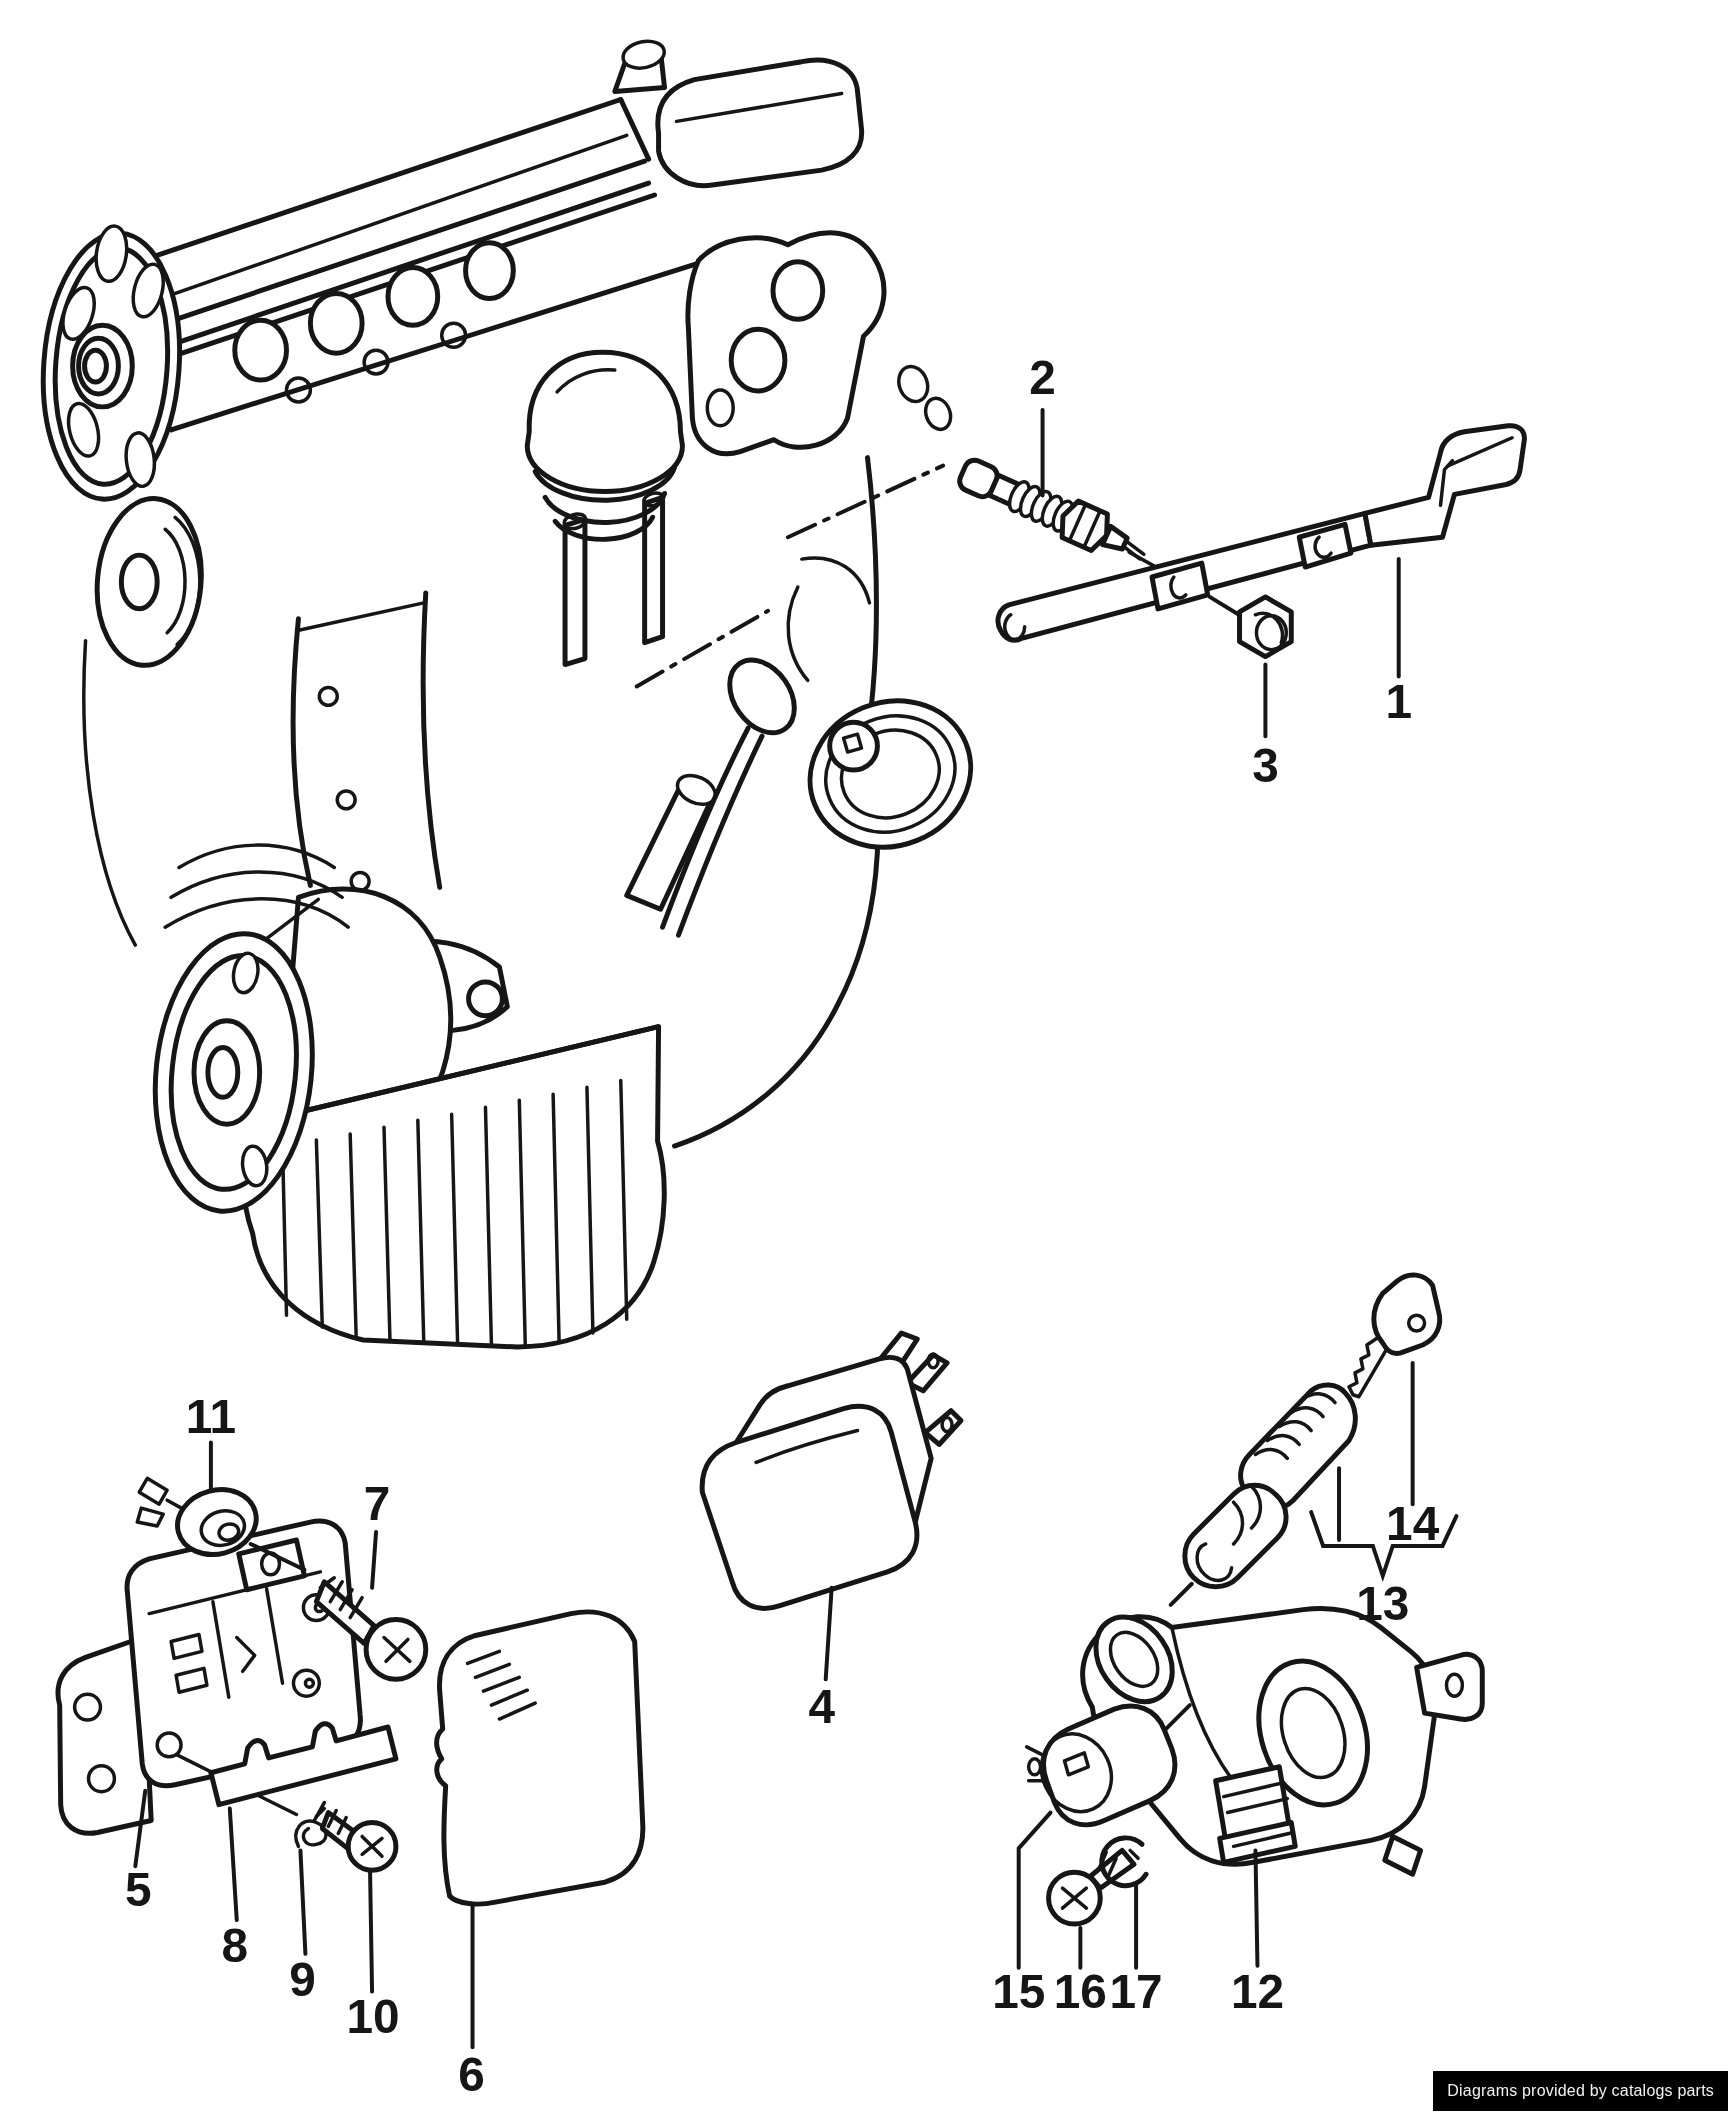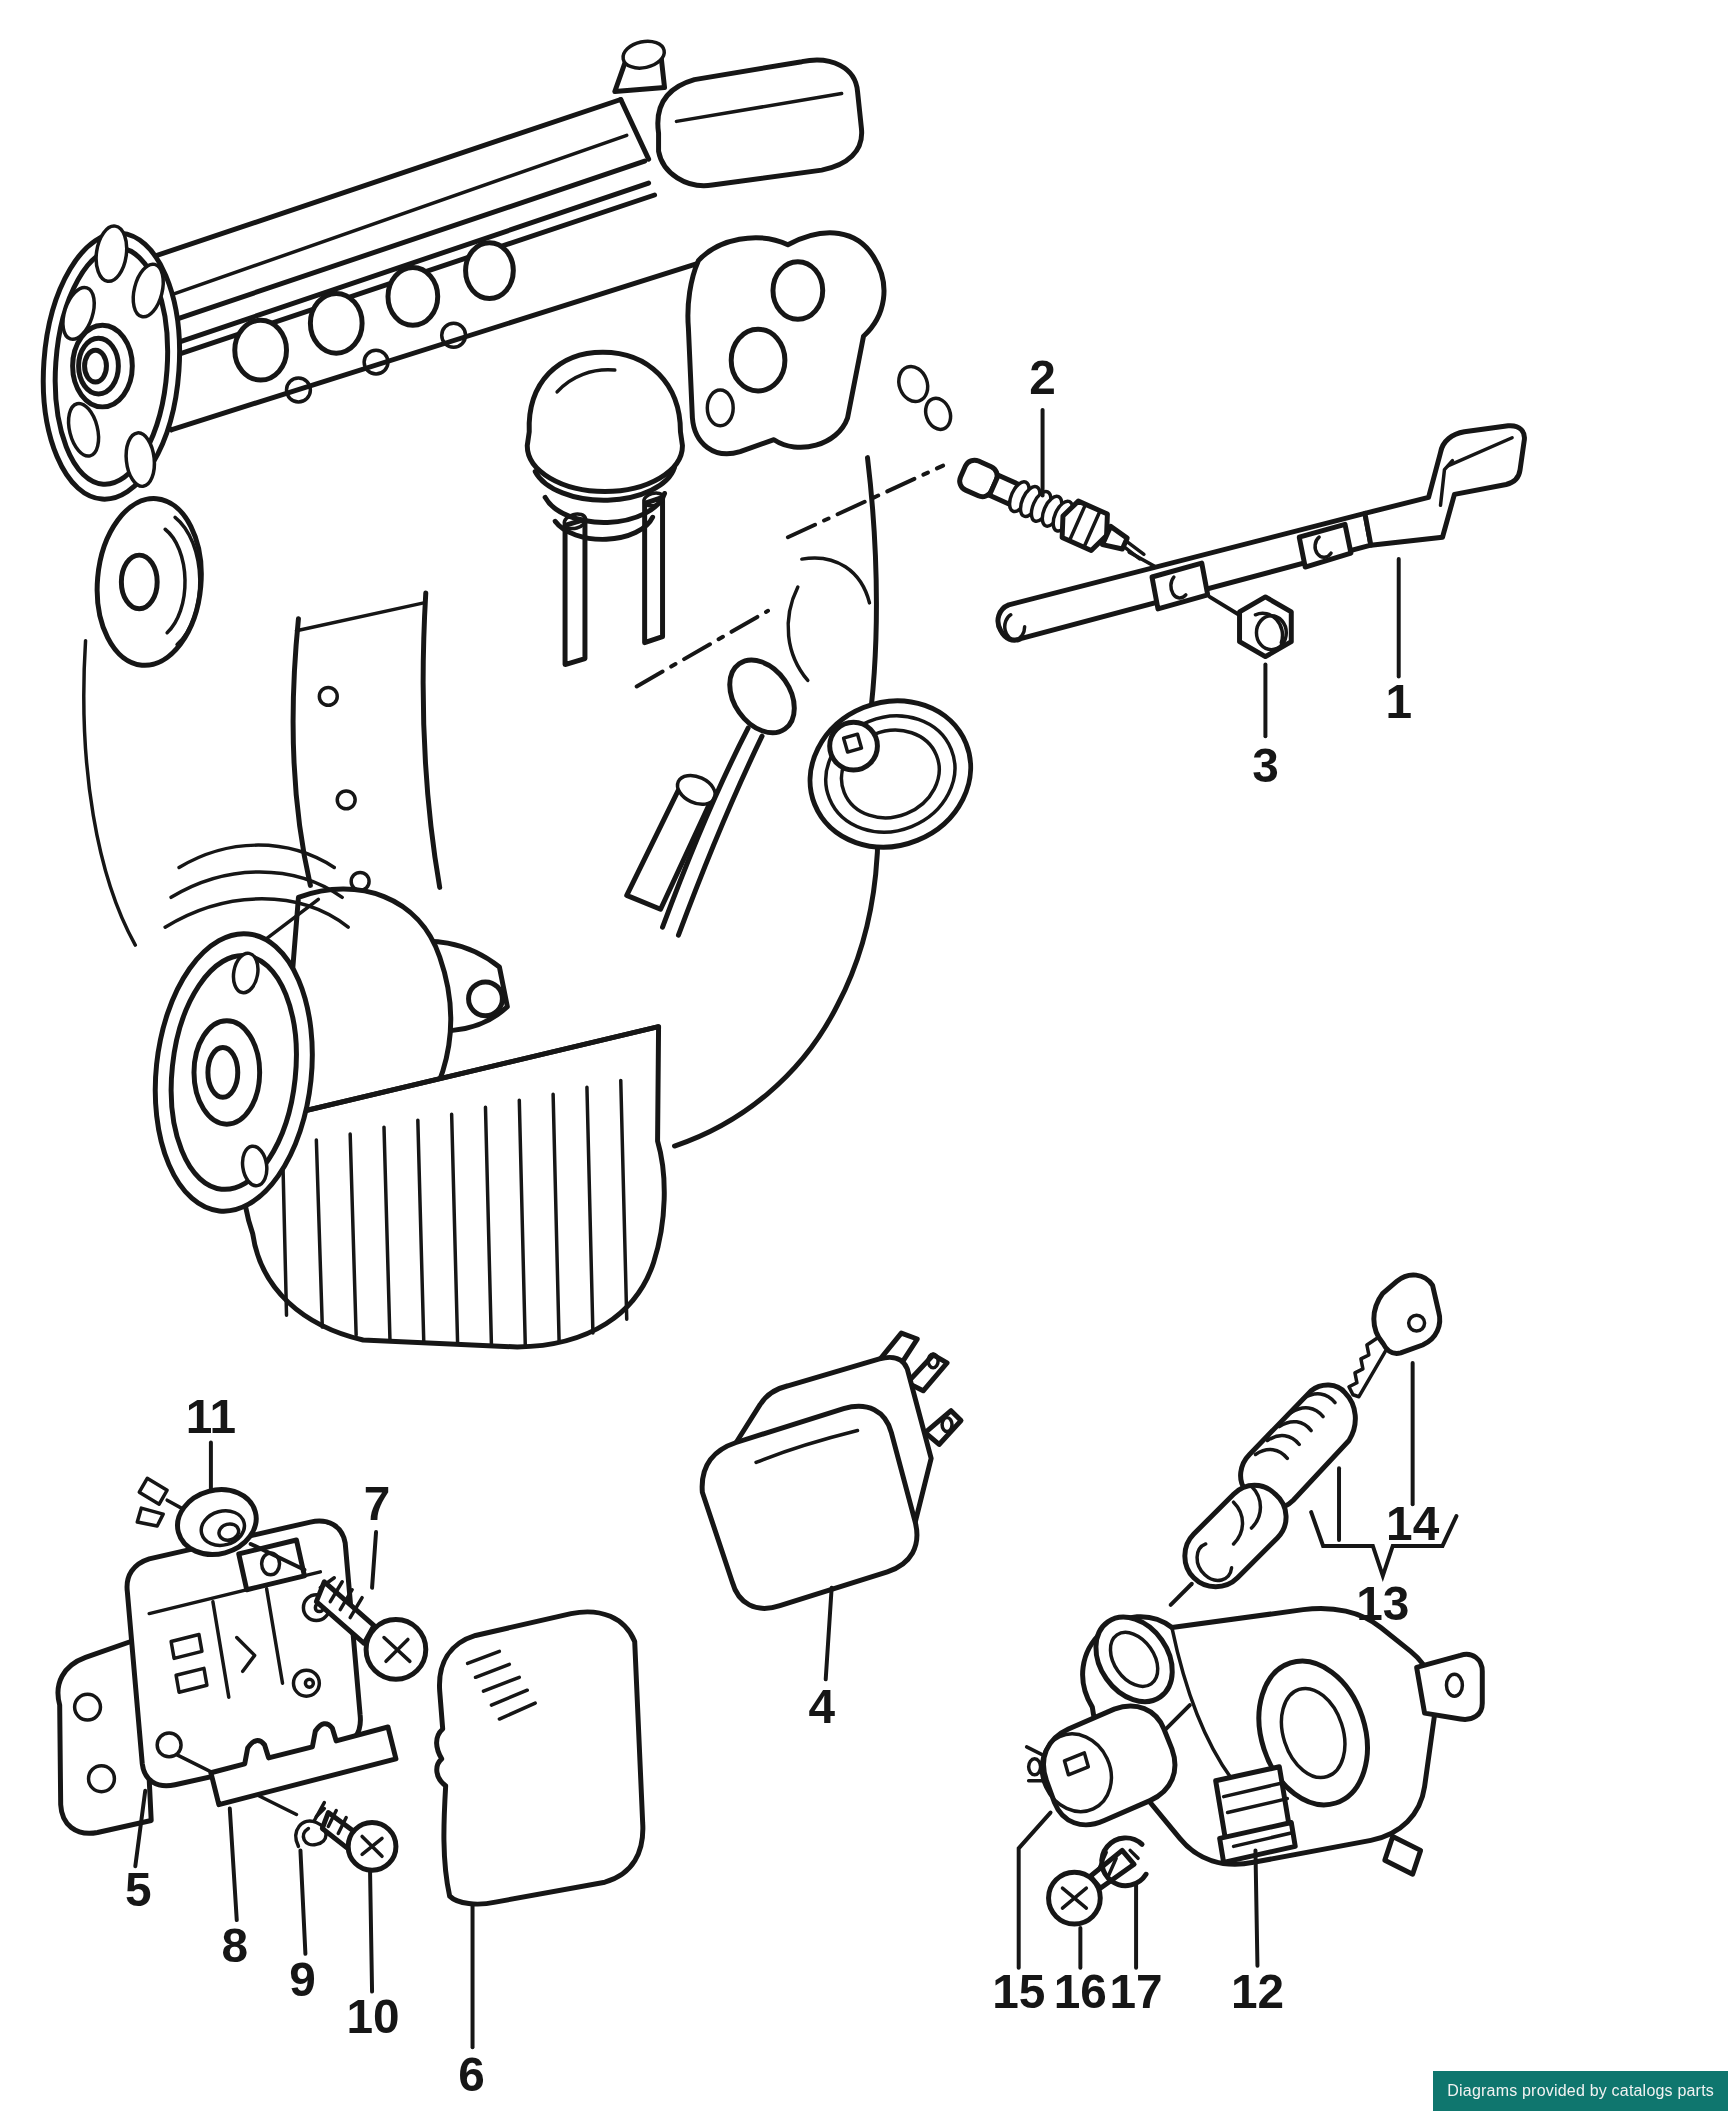--- a/index.html
+++ b/index.html
@@ -14,21 +14,21 @@
   
   .ln{fill:none;stroke:#161616;stroke-width:5;stroke-linecap:round;stroke-linejoin:round;}
   .ln2{fill:none;stroke:#161616;stroke-width:3.5;stroke-linecap:round;stroke-linejoin:round;}
   .wh{fill:#ffffff;stroke:#161616;stroke-width:5;stroke-linecap:round;stroke-linejoin:round;}
   .wh2{fill:#ffffff;stroke:#161616;stroke-width:3.5;stroke-linecap:round;stroke-linejoin:round;}
   .lead{fill:none;stroke:#161616;stroke-width:4;stroke-linecap:round;}
   .cl{stroke-dasharray:30 10 5 10;}
   .num{font-family:"Liberation Sans","DejaVu Sans",sans-serif;font-weight:700;font-size:48px;fill:#161616;}
   .watermark{
     position:absolute;right:0;bottom:3px;
-    background:#0f766e;color:#f2f2f2;
+    background:#000000;color:#f2f2f2;
     font-size:16px;line-height:1;
     padding:12px 14px;
     letter-spacing:0.2px;
     margin-top:40px;
   }
 </style>
 </head>
 <body>
 
 <div class="stage">

